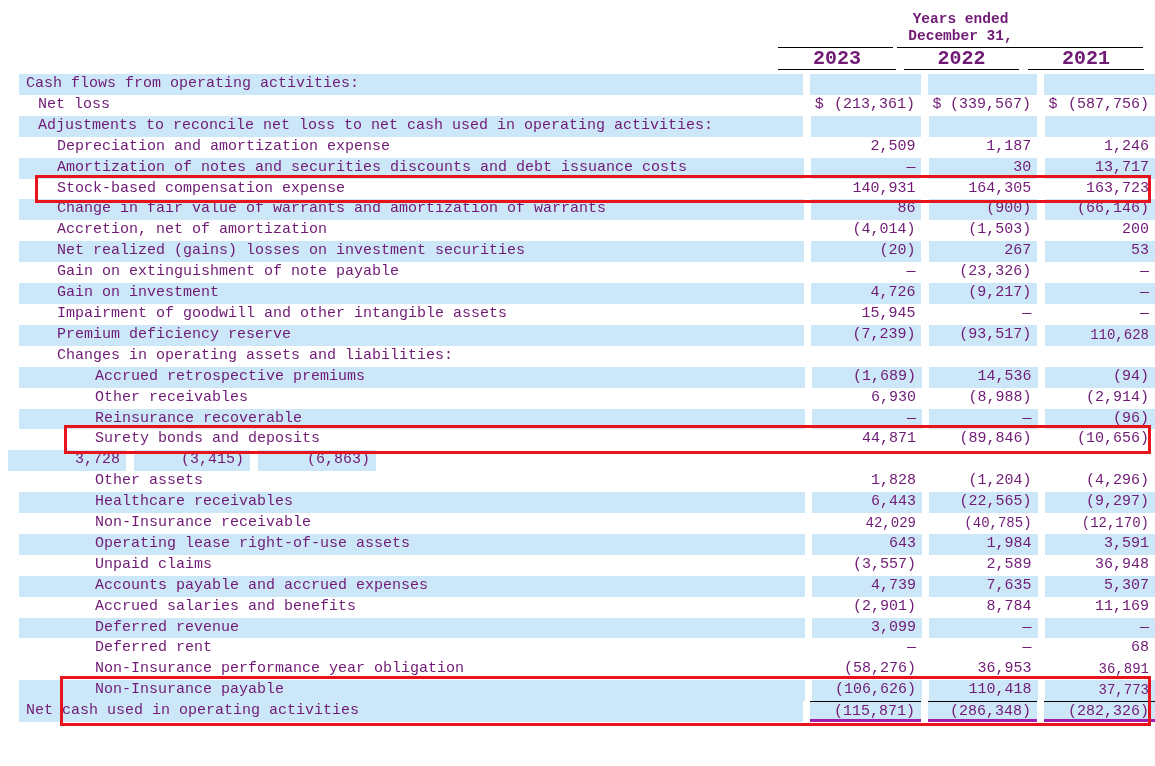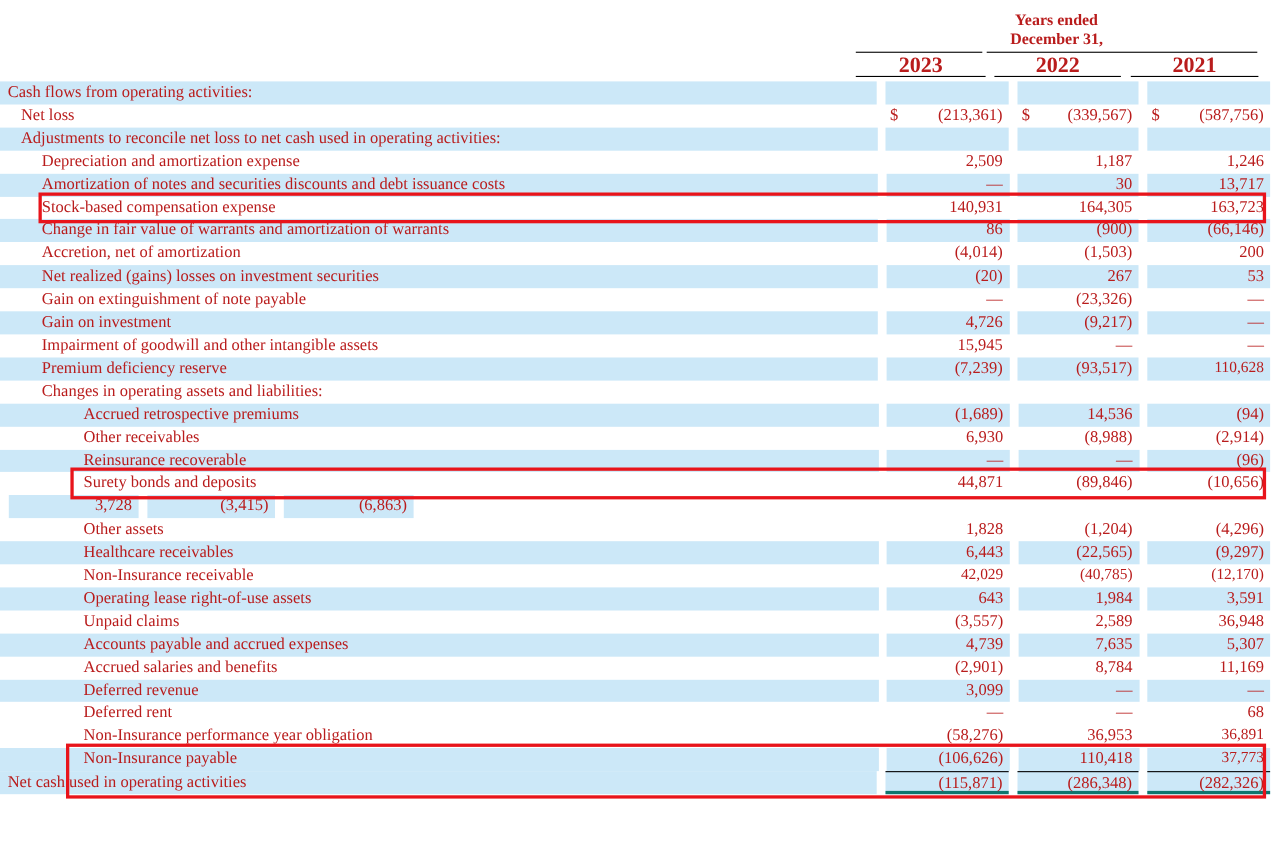--- a/index.html
+++ b/index.html
@@ -2,23 +2,23 @@
 <html style="--hl: #cce8f8;"><head>
 <meta charset="utf-8">
 <style>
   * { margin: 0; padding: 0; box-sizing: border-box; }
   html, body { background: #ffffff; }
   .page {
     position: relative;
     width: 1155px;
     height: 766px;
     background: #ffffff;
-    font-family: Liberation Serif, serif;
+    font-family: Liberation Mono, monospace;
     font-size: 15px;
-    color: #b91c1c;
+    color: #701a75;
     overflow: hidden;
   }
   
   .period-heading {
     position: absolute;
     left: 778px; top: 11px; width: 365px;
     text-align: center;
     font-weight: bold;
     font-size: 14.5px;
     line-height: 16.5px;
@@ -31,42 +31,42 @@
     text-align: center; font-weight: bold; font-size: 20px;
     line-height: 18px;
     border-bottom: 1.5px solid #000;
   }
   .year-1 { left: 778px; width: 118px; }
   .year-2 { left: 904px; width: 115px; }
   .year-3 { left: 1028px; width: 116px; }
   
   .rows { position: absolute; left: 0; top: 74px; width: 1155px; }
   .row { display: flex; height: 20.91px; line-height: 20.7px; white-space: nowrap; }
-  .lbl { width: 842px; overflow: hidden; }
+  .lbl { margin-left: 19px; width: 842px; overflow: hidden; }
   .ind0 { padding-left: 7px; }
   .ind1 { padding-left: 19px; }
   .ind2 { padding-left: 38px; }
   .ind3 { padding-left: 76px; }
   .gap1 { width: 8px; }
   .gap2 { width: 8px; }
   .gap3 { width: 8px; }
   .val {
     display: flex;
     justify-content: flex-end;
     padding: 0 6px 0 4px;
   }
   .val .dollar { margin-right: auto; }
   .c1 { width: 118px; }
   .c2 { width: 116px; }
   .c3 { width: 118px; }
   .hl .lbl, .hl .val { background: var(--hl, #cce8f8); }
   .num.small { font-size: 14px; line-height: 20.7px; }
   .total .val {
     border-top: 1.5px solid #000;
-    border-bottom: 3px solid #0f766e;
+    border-bottom: 3px solid #a21caf;
     text-align: right;
   }
   
   .red-box {
     position: absolute;
     border: 3.5px solid #e8141b;
     background: transparent;
     pointer-events: none;
   }
 </style>

